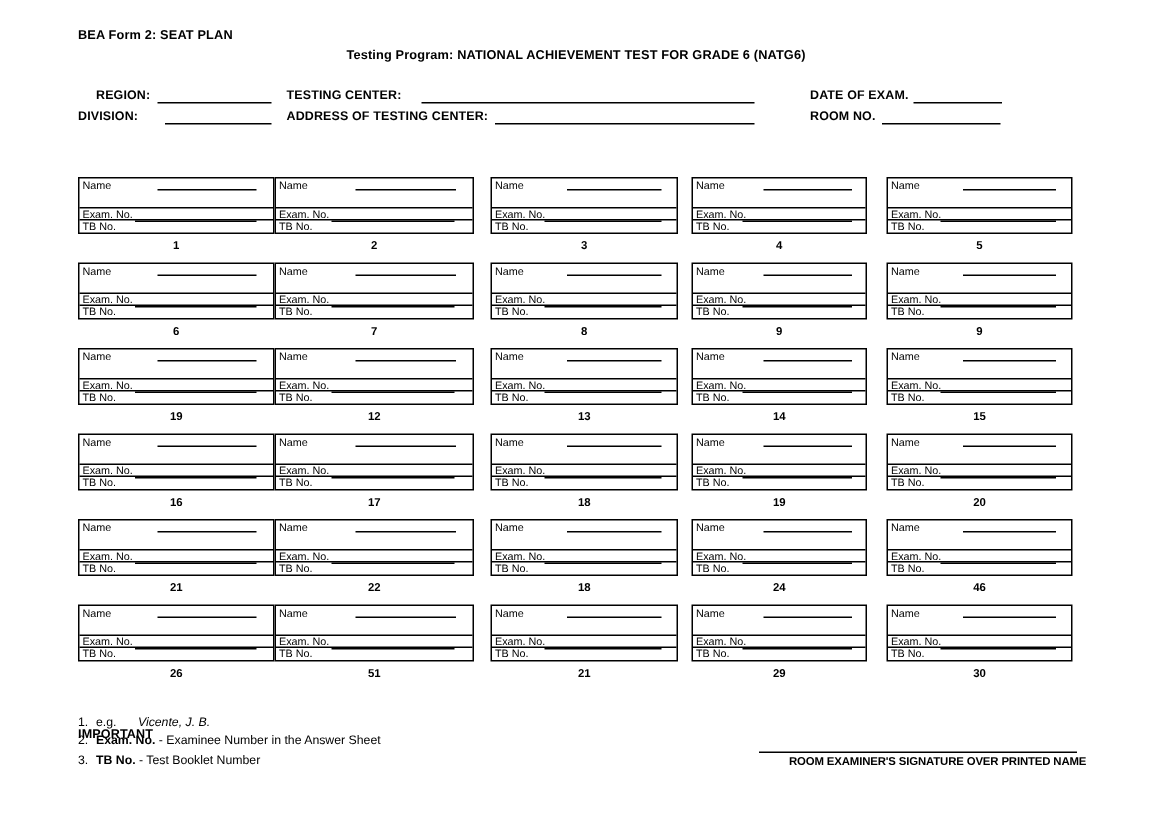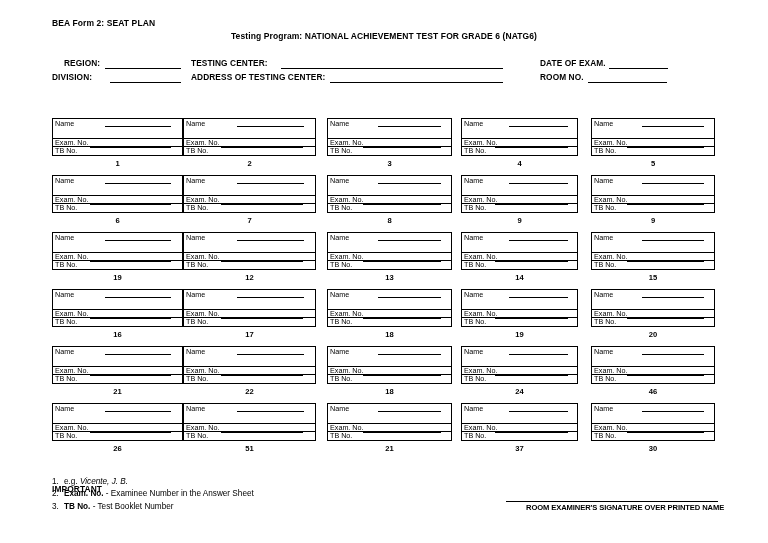--- a/index.html
+++ b/index.html
@@ -165,21 +165,21 @@
     padding-left: 12px;
   }
   .note .num {
     position: absolute;
     left: 0;
     top: 0;
   }
   .note .sub {
     display: block;
   }
-  .ital { font-style: italic; }
+  .ital { font-style: italic; margin-left: 12px; }
   .bold { font-weight: bold; }
 
   
   .sign-wrap {
     position: absolute;
     left: 506px;
     top: 501px;
     width: 212px;
   }
   .sign-rule {
@@ -636,21 +636,21 @@
             <span class="fill" style="left: 47px; top: 7px; width: 59px;"></span>
           </div>
           <div class="seat-exam">
             <span class="lbl">Exam. No.</span>
           </div>
           <div class="seat-tb">
             <span class="lbl">TB No.</span>
             <span class="fill" style="left: 33px; top: 0px; width: 73px;"></span>
           </div>
         </div>
-        <div class="seat-num" style="left: 461px; width: 117px;">37</div>
+        <div class="seat-num" style="left: 461px; width: 117px;">29</div>
         <div class="seat" style="left: 591px; width: 124px;">
           <div class="seat-name">
             <span class="lbl">Name</span>
             <span class="fill" style="left: 50px; top: 7px; width: 62px;"></span>
           </div>
           <div class="seat-exam">
             <span class="lbl">Exam. No.</span>
           </div>
           <div class="seat-tb">
             <span class="lbl">TB No.</span>

